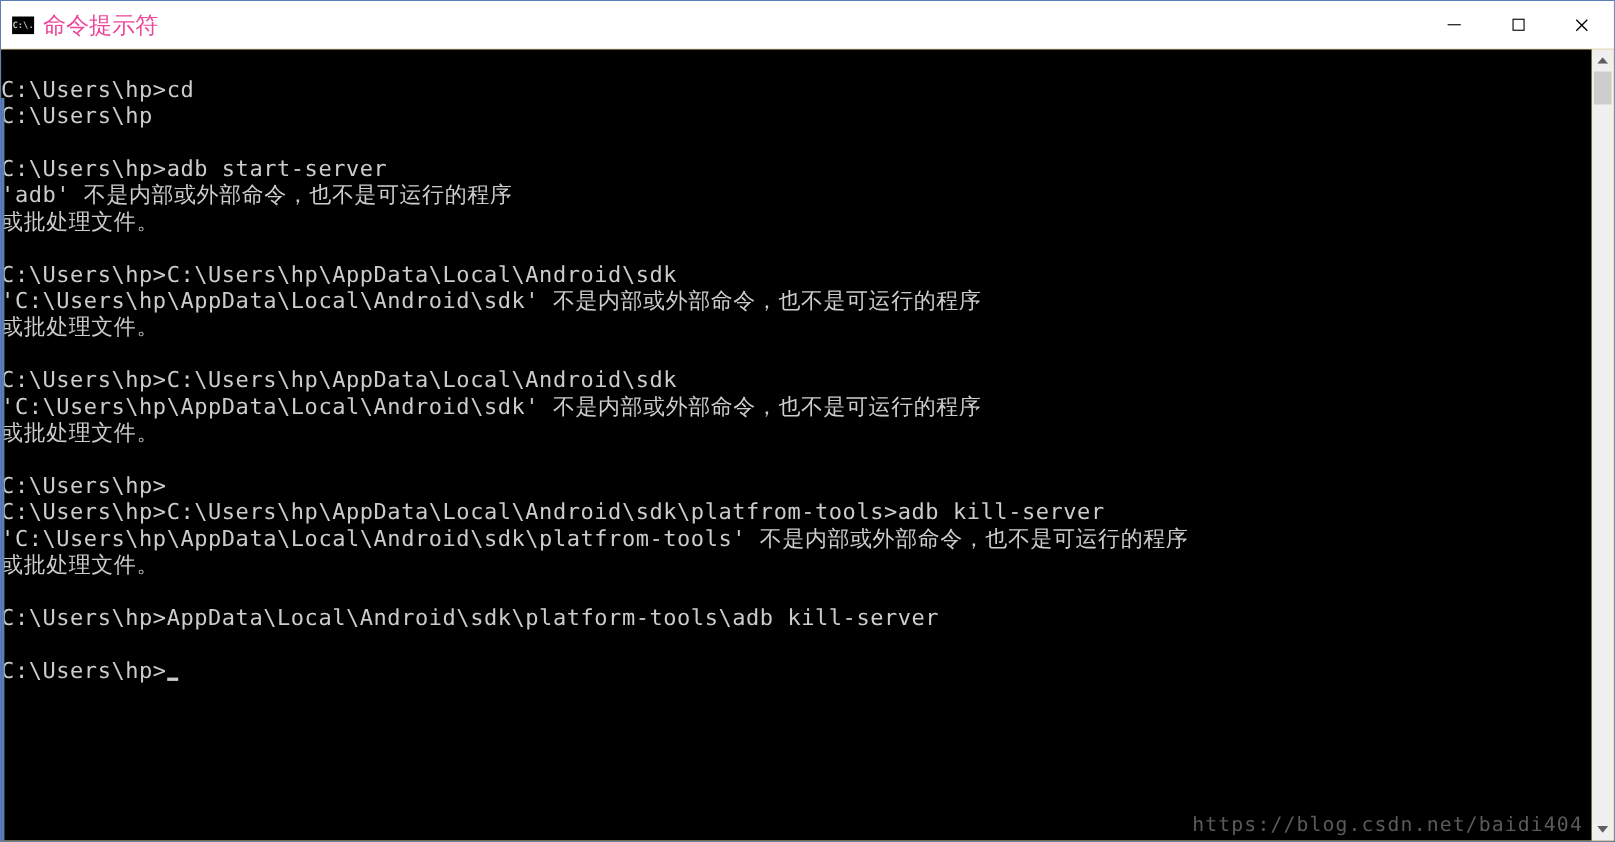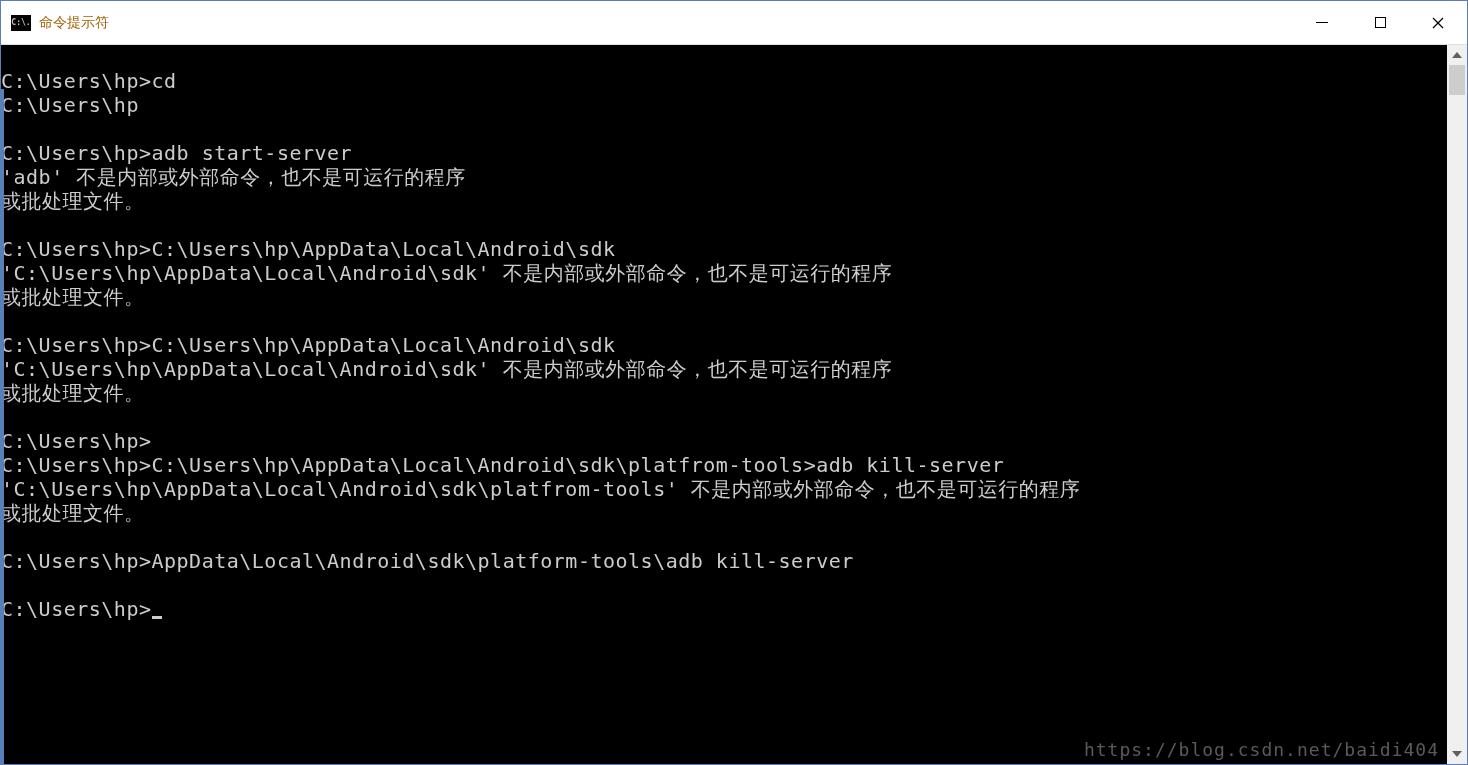--- a/index.html
+++ b/index.html
@@ -42,22 +42,22 @@
       align-items: center;
       justify-content: center;
     }
     .titlebar-icon-text {
       color: #c0c0c0;
       font-size: 8px;
       font-family: monospace;
       font-weight: bold;
     }
     .titlebar-title {
-      font-size: 14px;
-      color: #a16207;
+      font-size: 21px;
+      color: #ec4899;
       text-align: center;
     }
     .window-controls {
       position: absolute;
       right: 0;
       top: 0;
       height: 100%;
       display: flex;
     }
     .window-control {

